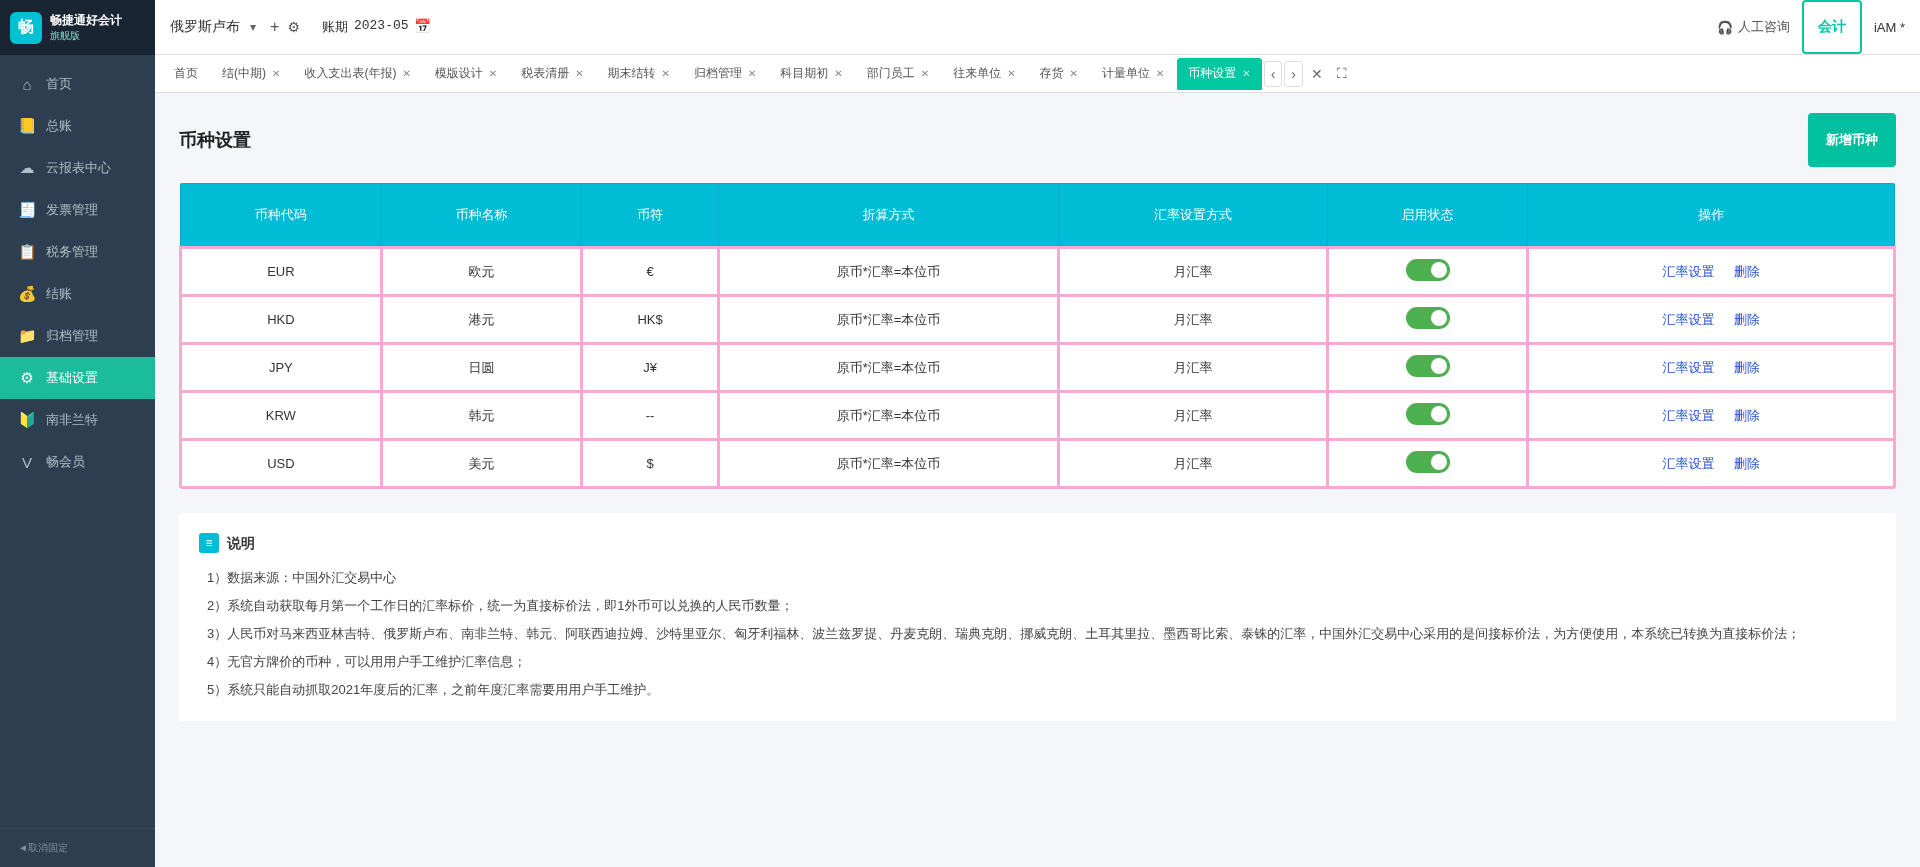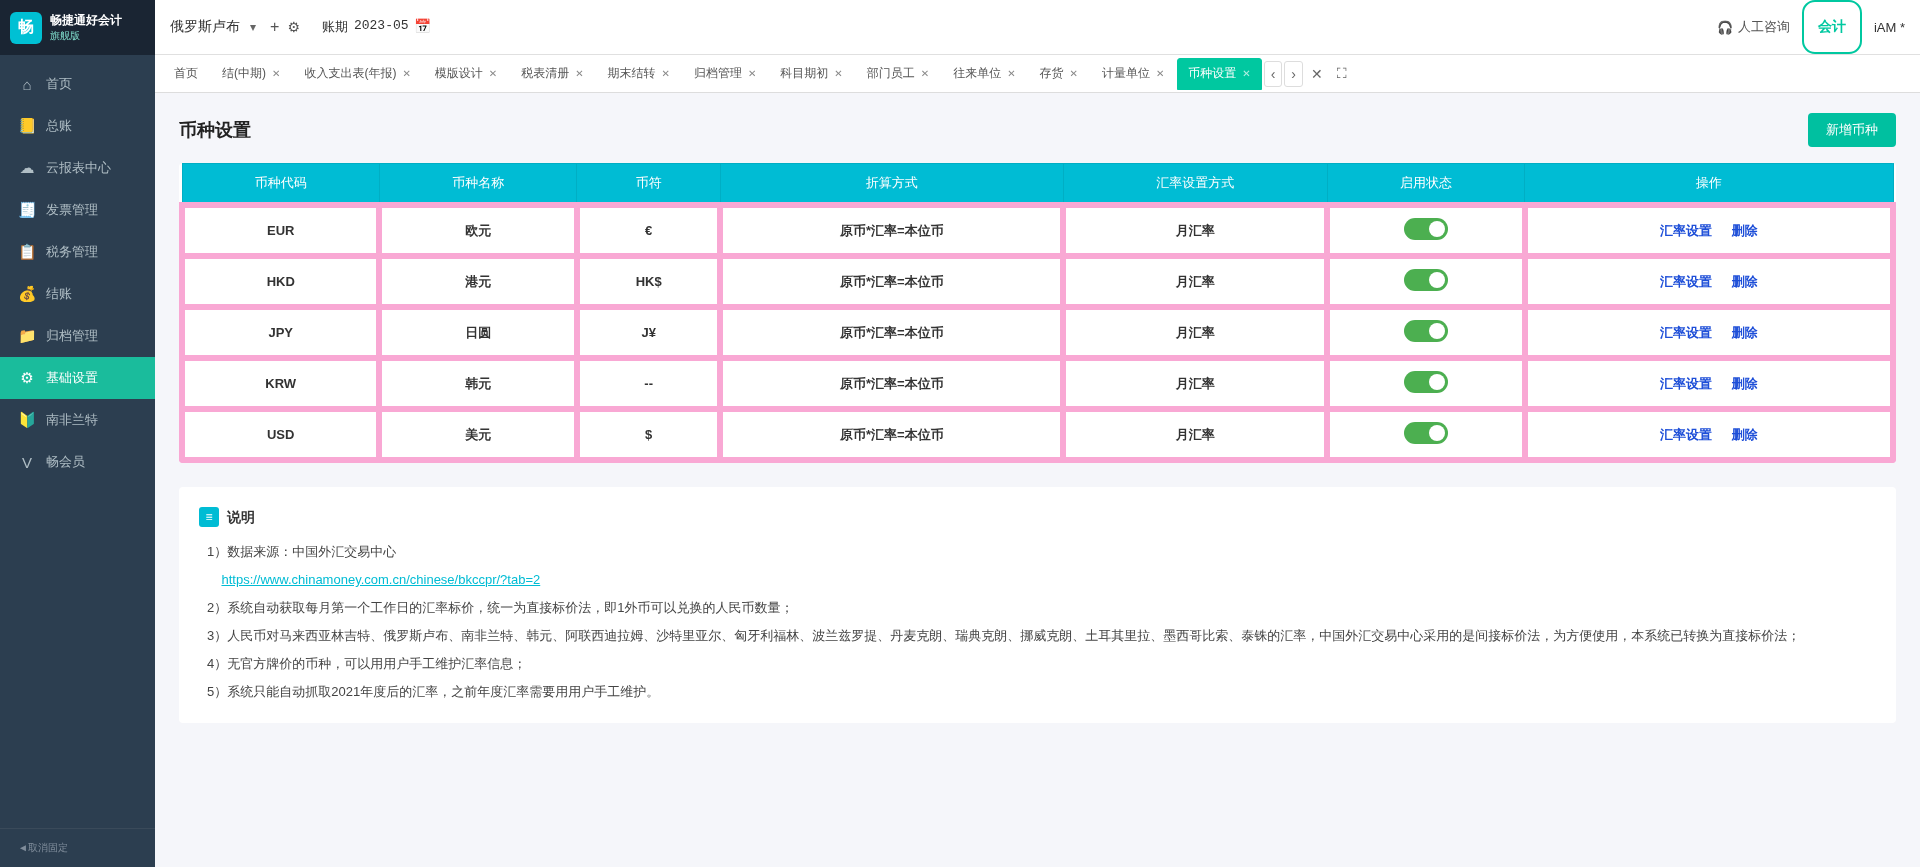--- a/index.html
+++ b/index.html
@@ -85,21 +85,21 @@
       display: flex; align-items: center; gap: 12px;
     }
     .btn-consult {
       display: flex; align-items: center; gap: 4px;
       color: #555; font-size: 13px; cursor: pointer;
     }
     .btn-account {
       border: 2px solid #00c8a0;
       color: #00c8a0;
       padding: 16px 14px;
-      border-radius: 13px;
+      border-radius: 4px;
       font-size: 14px;
       font-weight: bold;
       cursor: pointer;
       background: #fff;
     }
     .user-badge {
       font-size: 13px;
       color: #333;
     }
 
@@ -172,56 +172,55 @@
       font-size: 18px;
       font-weight: bold;
       color: #222;
       margin-bottom: 16px;
       display: flex; align-items: center; justify-content: space-between;
     }
     .btn-new {
       background: #00c0a0;
       color: #fff;
       border: none;
-      padding: 8px 18px;
+      padding: 18px 18px;
       border-radius: 4px;
       font-size: 13px;
       cursor: pointer;
-      font-weight: 400;
+      font-weight: 700;
     }
 
     
     .data-table {
       width: 100%;
       border-collapse: collapse;
       background: #fff;
       border-radius: 4px;
       overflow: hidden;
     }
     .data-table thead tr {
       background: #00bcd4;
       color: #fff;
     }
     .data-table thead th {
-      padding: 10px 12px;
+      padding: 22px 12px;
       font-size: 13px;
       font-weight: 500;
       text-align: center;
       border: 1px solid #00aec4;
     }
     .data-table tbody tr {
       border-bottom: 1px solid #e8ecf0;
     }
     .data-table tbody td {
       padding: 10px 12px;
       font-size: 13px;
       text-align: center;
       color: #333;
-      border: 6px solid #f9a8d4;
-      font-weight: bold;
+      border: 3px solid #f9a8d4;
     }
     .action-link {
       color: #1d4ed8;
       cursor: pointer;
       margin: 0 8px;
       text-decoration: none;
     }
 
     
     .toggle {
@@ -508,21 +507,20 @@
     </table>
 
     <div class="notes-section">
       <div class="notes-title">
         <div class="notes-title-icon">≡</div>
         <span>说明</span>
       </div>
       <ul class="notes-list">
 
       <li>1）数据来源：中国外汇交易中心</li>
-          <li>&nbsp;&nbsp;&nbsp;&nbsp;<a class="notes-link" href="#">https://www.chinamoney.com.cn/chinese/bkccpr/?tab=2</a></li>
           <li>2）系统自动获取每月第一个工作日的汇率标价，统一为直接标价法，即1外币可以兑换的人民币数量；</li>
           <li>3）人民币对马来西亚林吉特、俄罗斯卢布、南非兰特、韩元、阿联西迪拉姆、沙特里亚尔、匈牙利福林、波兰兹罗提、丹麦克朗、瑞典克朗、挪威克朗、土耳其里拉、墨西哥比索、泰铢的汇率，中国外汇交易中心采用的是间接标价法，为方便使用，本系统已转换为直接标价法；</li>
           <li>4）无官方牌价的币种，可以用用户手工维护汇率信息；</li>
           <li>5）系统只能自动抓取2021年度后的汇率，之前年度汇率需要用用户手工维护。</li>
         </ul>
     </div>
 
   </div>
 </div>
 

